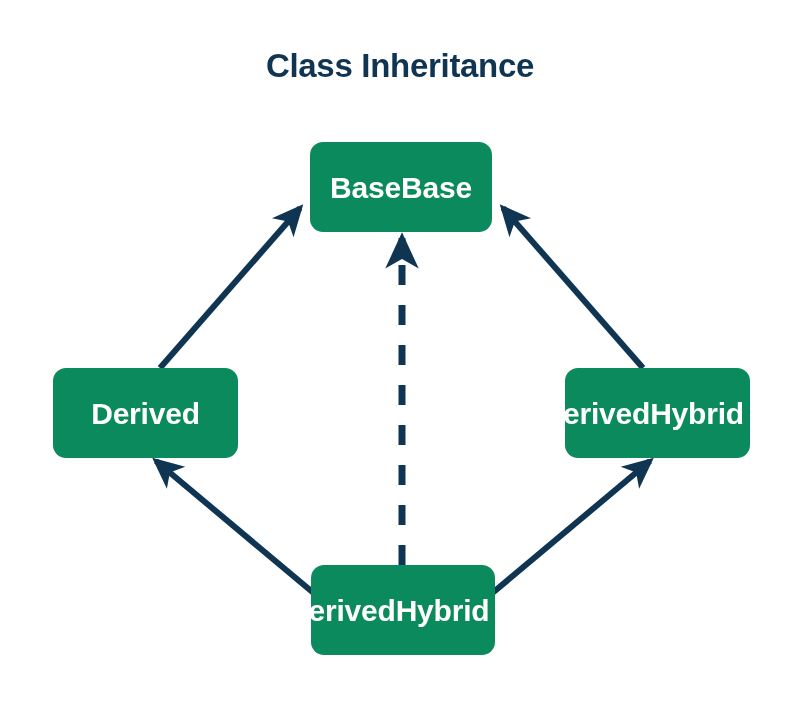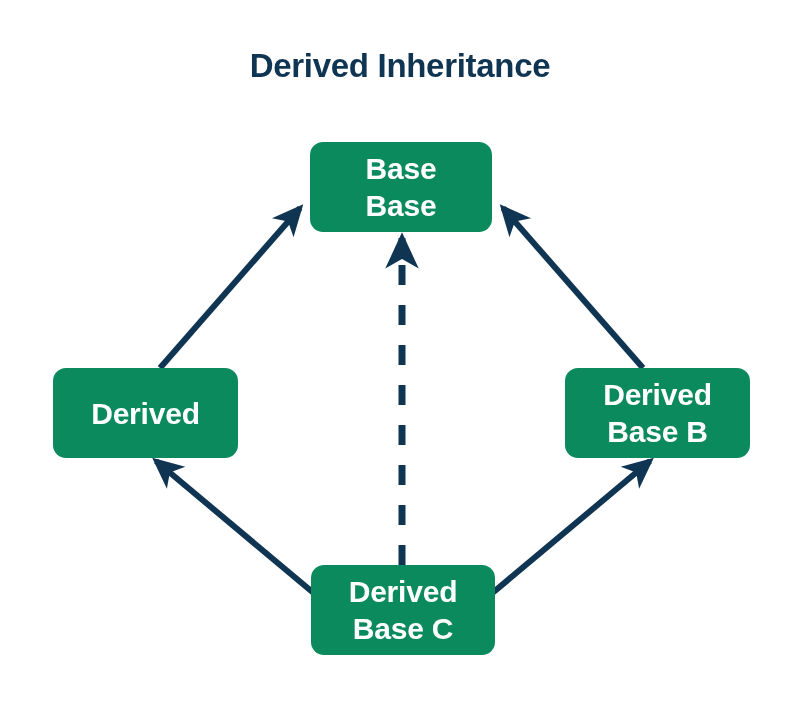--- a/index.html
+++ b/index.html
@@ -37,21 +37,20 @@
     top: 0;
     width: 800px;
     height: 704px;
   }
   .class-box {
     position: absolute;
     background: #0B8A5E;
     border-radius: 13px;
     color: #ffffff;
     display: flex;
-    flex-direction: column;
     align-items: center;
     justify-content: center;
     text-align: center;
     font-size: 30px;
     font-weight: bold;
     line-height: 37px;
     letter-spacing: -0.2px;
     box-sizing: border-box;
   }
   .class-box .line { display: block; white-space: nowrap; }
@@ -59,21 +58,21 @@
   #box-base    { left: 310px; top: 142px; width: 182px; height: 90px; }
   #box-derived-a { left: 53px;  top: 368px; width: 185px; height: 90px; }
   #box-derived-b { left: 565px; top: 368px; width: 185px; height: 90px; }
   #box-derived-c { left: 311px; top: 565px; width: 184px; height: 90px; }
 </style>
 </head>
 <body>
 
 <div id="canvas">
 
-  <div id="diagram-title">Derived Inheritance</div>
+  <div id="diagram-title">Class Inheritance</div>
 
   <svg id="edges" viewBox="0 0 800 704">
     <defs>
       <marker id="arrowhead" viewBox="0 0 10 10" refX="8.4" refY="5" markerWidth="5.2" markerHeight="5.2" orient="auto-start-reverse">
         <path d="M 0 0.4 L 10 5 L 0 9.6 L 2.6 5 Z" fill="#0F3552"></path>
       </marker>
     </defs>
 
     <line x1="160" y1="368" x2="300" y2="208" stroke="#0F3552" stroke-width="6" stroke-linecap="butt" marker-end="url(#arrowhead)"></line>
 
@@ -90,21 +89,21 @@
     <span class="line">Base</span>
     <span class="line">Base</span>
   </div>
 
   <div class="class-box" id="box-derived-a">
     <span class="line">Derived</span>
   </div>
 
   <div class="class-box" id="box-derived-b">
     <span class="line">Derived</span>
-    <span class="line">Base B</span>
+    <span class="line">Hybrid B</span>
   </div>
 
   <div class="class-box" id="box-derived-c">
     <span class="line">Derived</span>
-    <span class="line">Base C</span>
+    <span class="line">Hybrid C</span>
   </div>
 
 </div>
 
 </body></html>

